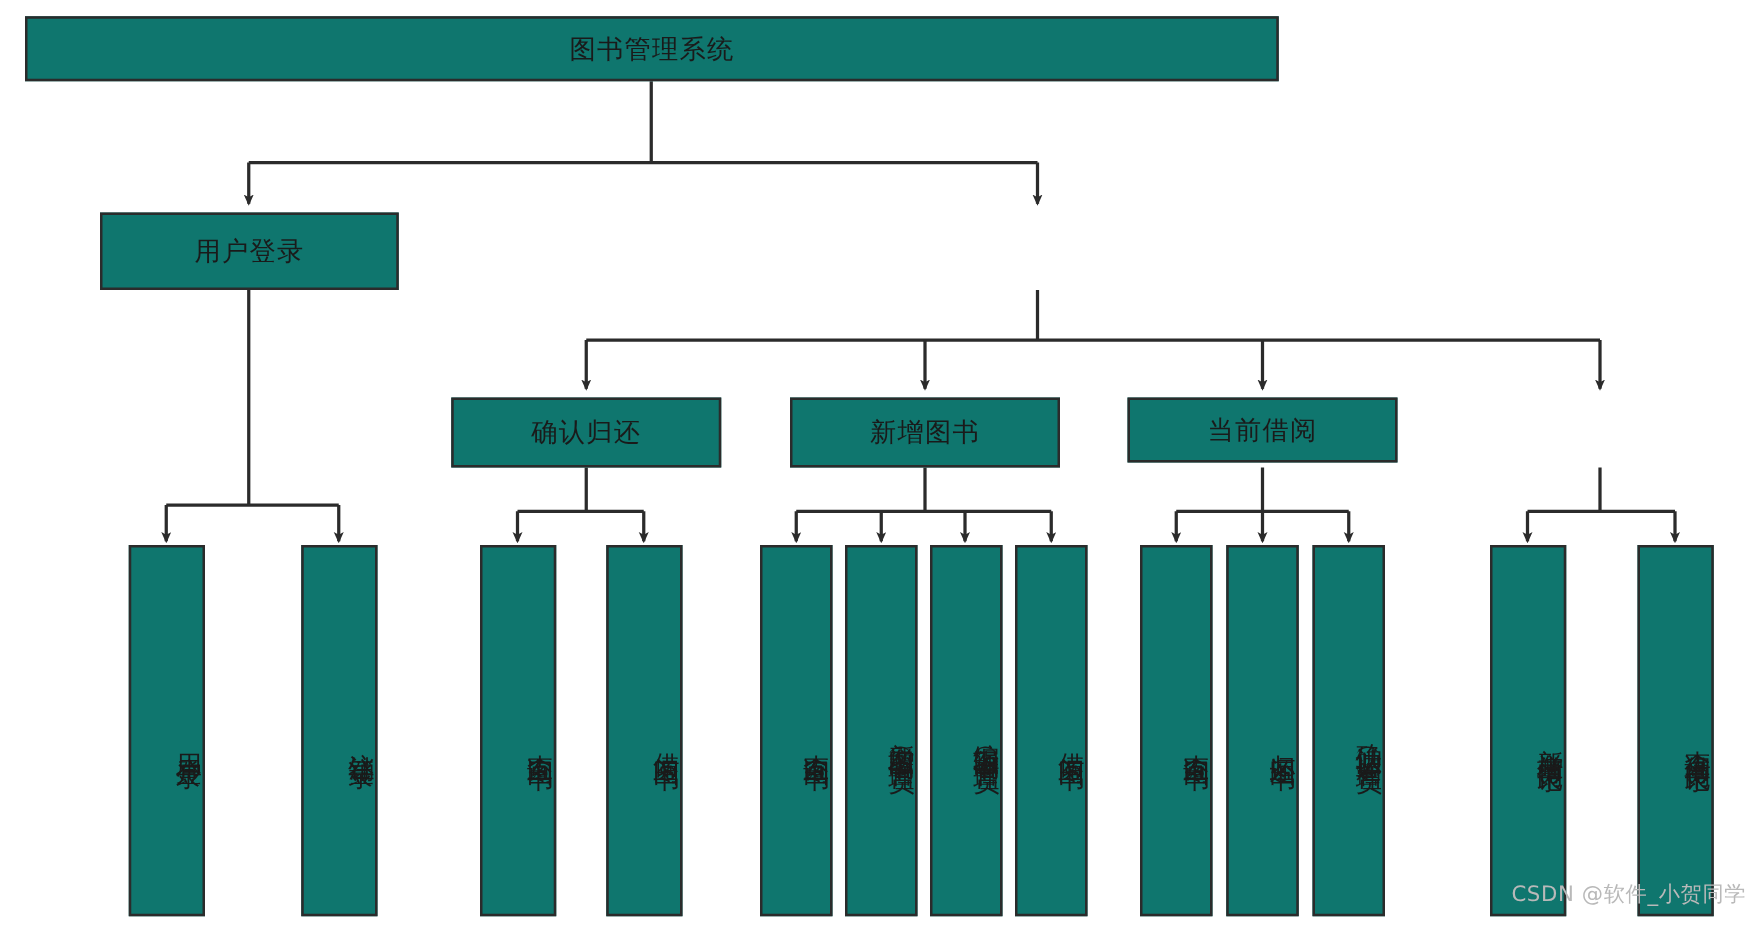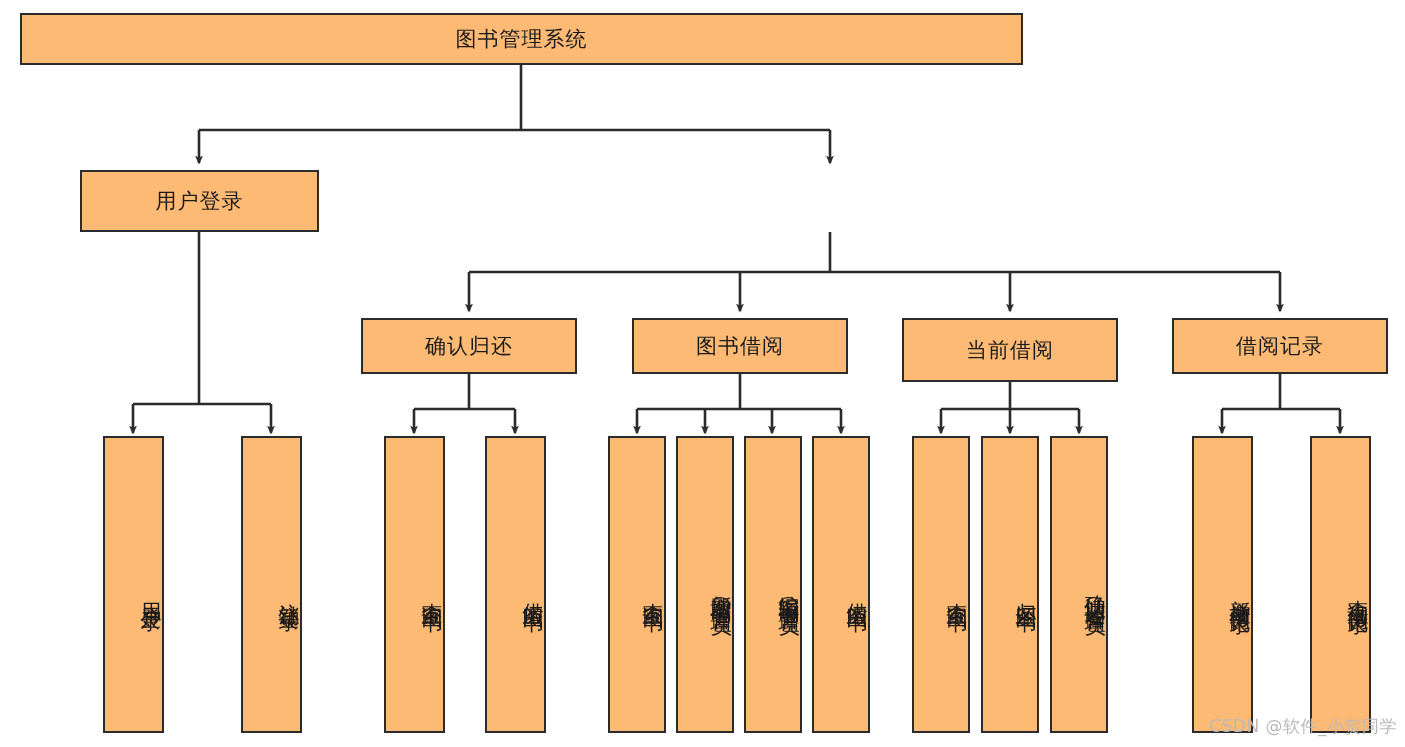--- a/index.html
+++ b/index.html
@@ -21,21 +21,21 @@
     position: absolute;
     left: 0;
     top: 0;
     width: 1405px;
     height: 747px;
   }
   .node {
     position: absolute;
     box-sizing: border-box;
     border: 2px solid #2b2b2b;
-    background: #fdba74;
+    background: #0f766e;
     display: flex;
     align-items: center;
     justify-content: center;
     color: #1a1a1a;
   }
   .node.horiz {
     font-size: 21px;
     letter-spacing: 1px;
   }
   .node.vert {
@@ -53,21 +53,21 @@
     display: block;
     line-height: 1.05;
   }
   .node-label {
     display: block;
     white-space: nowrap;
   }
   #watermark {
     position: absolute;
     right: 8px;
-    bottom: 9px;
+    bottom: 20px;
     font-size: 17px;
     color: #b9b9b9;
     letter-spacing: 0.5px;
     white-space: nowrap;
     font-family: "DejaVu Sans", "Liberation Sans", sans-serif;
   }
 </style>
 </head>
 <body>
 
@@ -128,27 +128,24 @@
   </div>
 
   <div class="node horiz" style="left:80px; top:170px; width:239px; height:62px;">
     <span class="node-label">用户登录</span>
   </div>
 
   <div class="node horiz" style="left:361px; top:318px; width:216px; height:56px;">
     <span class="node-label">确认归还</span>
   </div>
   <div class="node horiz" style="left:632px; top:318px; width:216px; height:56px;">
-    <span class="node-label">图书借阅</span>
+    <span class="node-label">新增图书</span>
   </div>
-  <div class="node horiz" style="left:902px; top:318px; width:216px; height:64px;">
+  <div class="node horiz" style="left:902px; top:318px; width:216px; height:52px;">
     <span class="node-label">当前借阅</span>
-  </div>
-  <div class="node horiz" style="left:1172px; top:318px; width:216px; height:56px;">
-    <span class="node-label">借阅记录</span>
   </div>
 
   <div class="node vert" style="left:103px; top:436px; width:61px; height:297px;">
     <span class="node-label">用户登录</span>
   </div>
   <div class="node vert" style="left:241px; top:436px; width:61px; height:297px;">
     <span class="node-label">注销登录</span>
   </div>
 
   <div class="node vert" style="left:384px; top:436px; width:61px; height:297px;">

